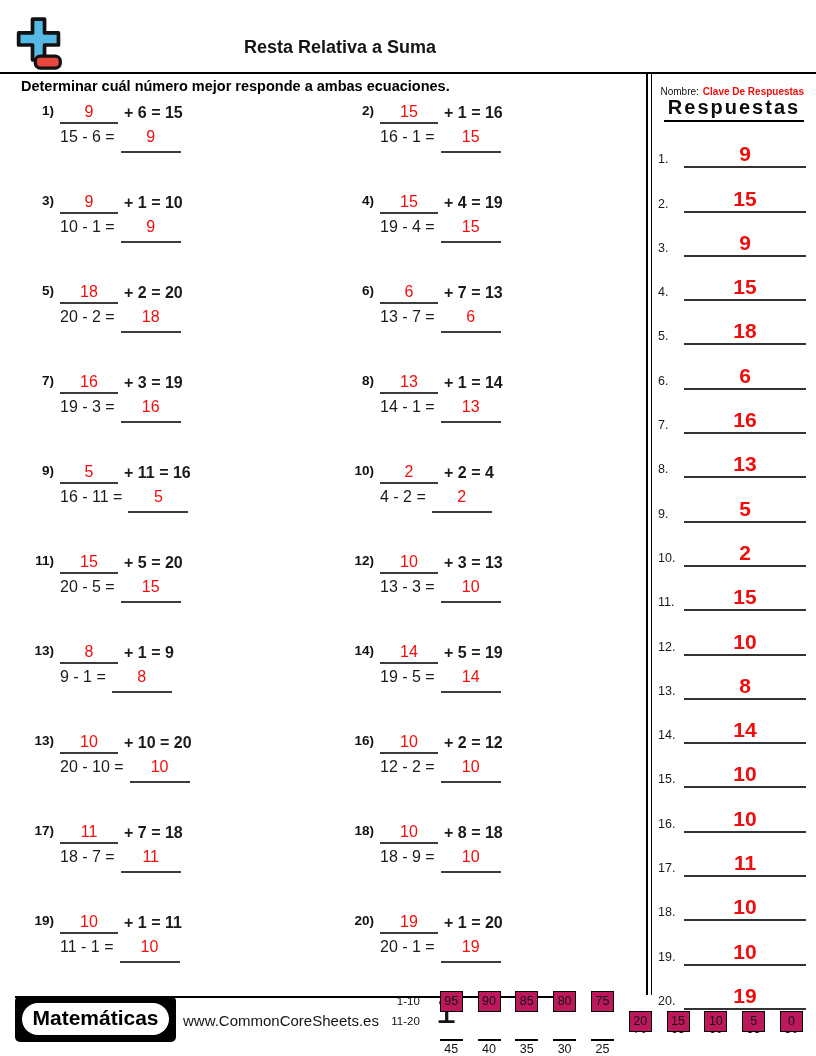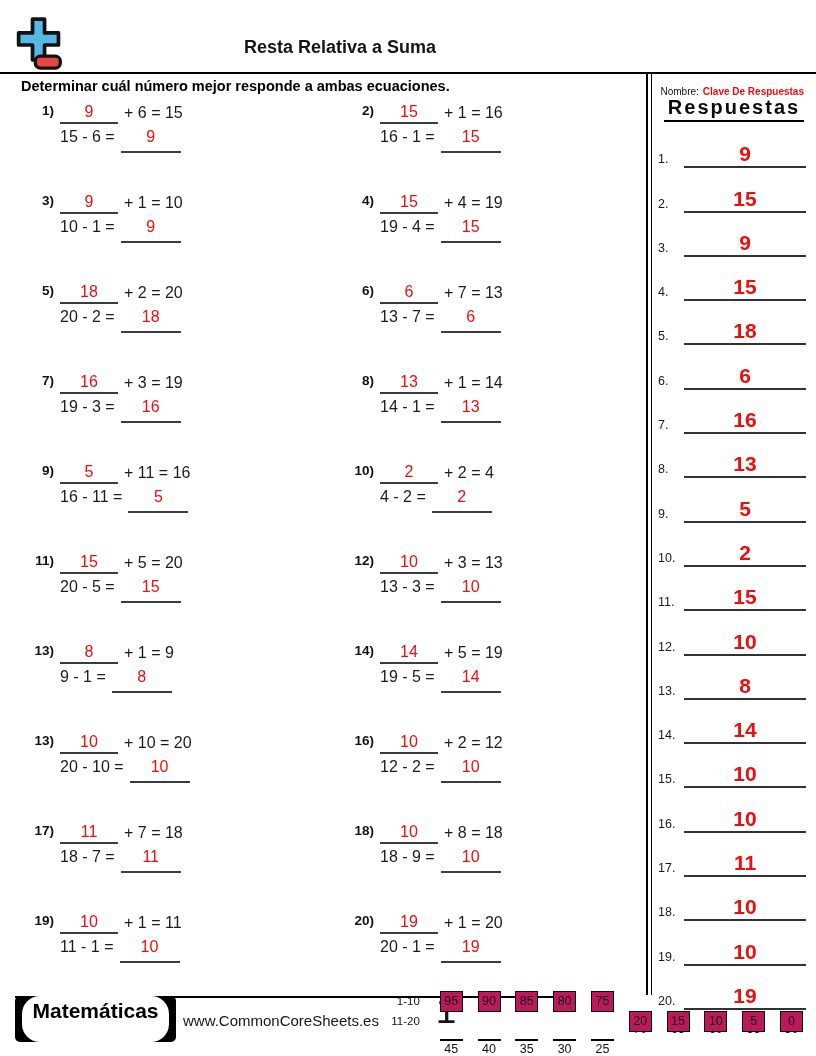--- a/index.html
+++ b/index.html
@@ -21,21 +21,21 @@
 
   
   .problems-grid{position:absolute;left:20px;top:101px;width:626px;
     display:grid;grid-template-columns:320px 306px;grid-auto-rows:90px;}
   .problem{display:flex;align-items:flex-start;}
   .pnum{width:34px;text-align:right;font-weight:bold;font-size:13.5px;margin-right:6px;padding-top:2px;flex:none;}
   .pbody{display:flex;flex-direction:column;}
   .prow{display:flex;align-items:flex-end;font-size:16px;color:#1b1b1b;white-space:nowrap;}
   .blank-top{display:inline-block;min-width:58px;text-align:center;
     border-bottom:2px solid #3c3c3c;line-height:21px;}
-  .prow1 .eq{margin-left:6px;line-height:23px;}
+  .prow1 .eq{margin-left:6px;line-height:23px;font-weight:bold;}
   .prow2{margin-top:1px;align-items:flex-start;}
   .prow2 .eq{line-height:23px;}
   .blank-bottom{display:inline-block;min-width:60px;text-align:center;margin-left:6px;
     border-bottom:2px solid #3c3c3c;line-height:23px;padding-bottom:3px;}
   .red{color:var(--answer-red,#f20d0d);}
 
   
   .divider{position:absolute;left:646px;top:74px;height:921px;width:3px;
     border-left:2px solid #000;border-right:1px solid #000;}
   .answers-panel{position:absolute;left:658px;top:76px;width:152px;margin-top:20px;}
@@ -43,21 +43,21 @@
     letter-spacing:2px;border-bottom:2.4px solid #000;padding:0 4px 1px;color:#0d0d0d;}
   .answers-list{margin-top:2px;}
   .answer-item{height:44.3px;display:flex;align-items:flex-end;}
   .anum{width:26px;font-size:12.5px;color:#1a1a1a;padding-bottom:2px;flex:none;}
   .ablank{flex:1;border-bottom:2px solid #333;text-align:center;margin-right:4px;}
   .aval{display:inline-block;font-size:21px;font-weight:bold;line-height:1.05;padding-bottom:1px;}
 
   
   .footer-line{position:absolute;left:15px;top:996px;width:550px;height:2.4px;background:#000;}
   .brand-box{position:absolute;left:15px;top:996px;width:161px;height:46px;background:#000;
-    border-radius:5px;display:flex;justify-content:center;}
+    border-radius:5px;display:flex;align-items:center;justify-content:center;}
   .brand-pill{background:#fff;border-radius:18px;padding:2px 10px 5px;font-weight:bold;
     font-size:21px;color:#000;line-height:1.2;}
   .site-text{position:absolute;left:183px;top:1012px;font-size:15px;color:#151515;}
   .page-num{position:absolute;left:400px;top:990px;width:92px;text-align:center;
     font-size:37px;color:#151515;}
   .score-table{position:absolute;right:13px;top:991px;}
   .score-row{display:flex;height:21px;gap:16px;}
   .score-row + .score-row{margin-top:-1.2px;}
   .score-label{width:46px;text-align:right;padding-right:5px;font-size:11.5px;line-height:21px;flex:none;}
   .score-cell{width:23px;box-sizing:border-box;border:1.2px solid #000;margin-left:-1.2px;

